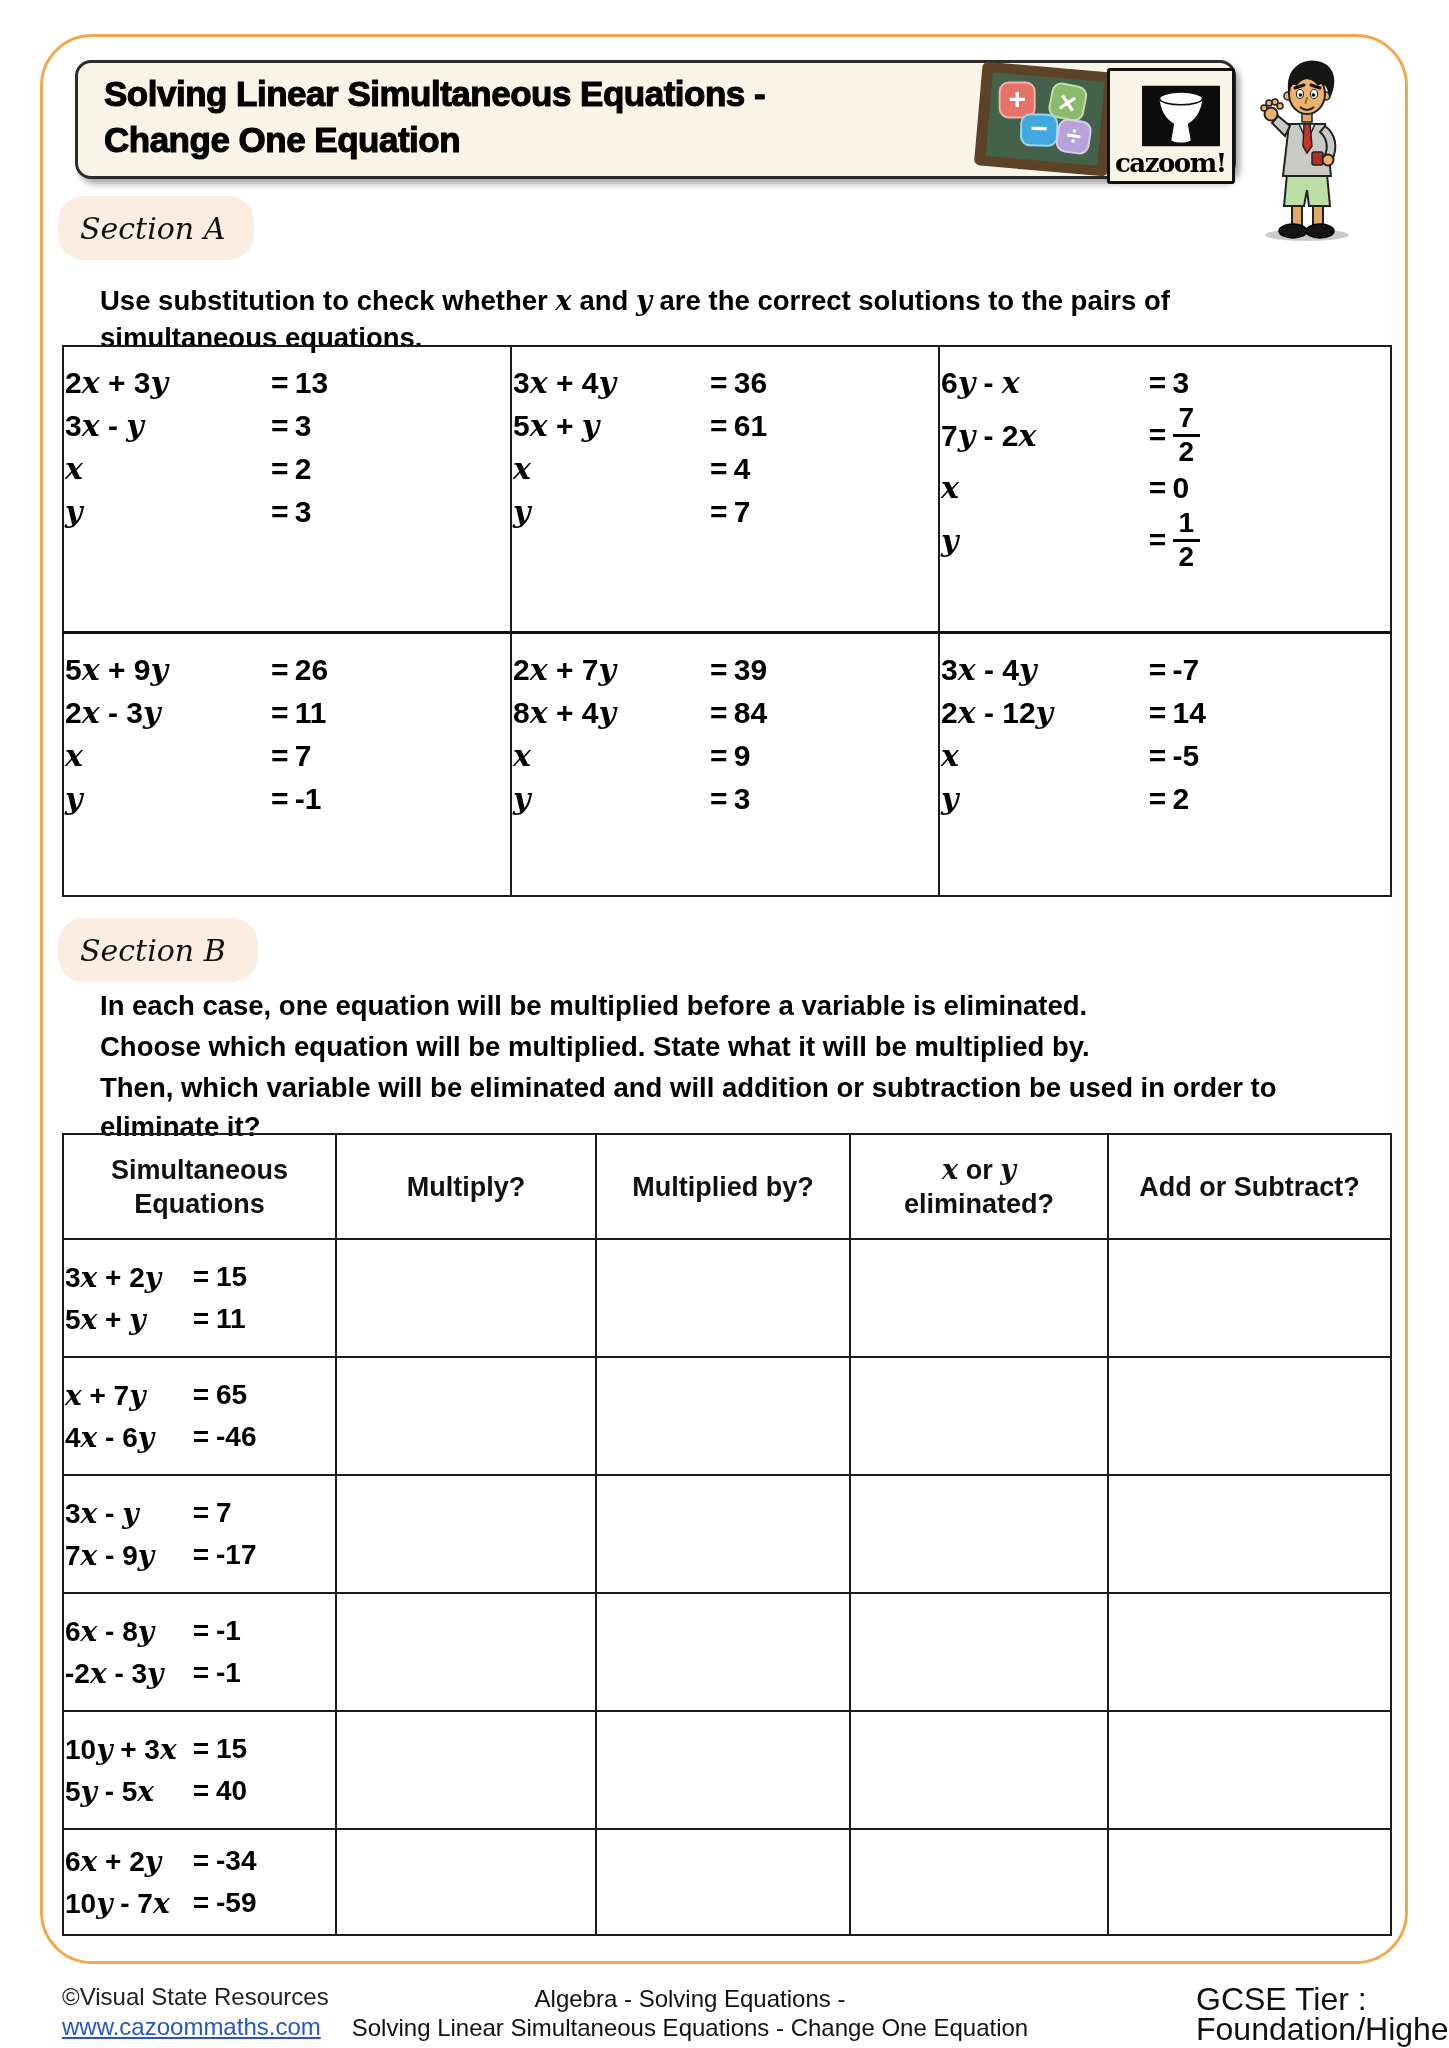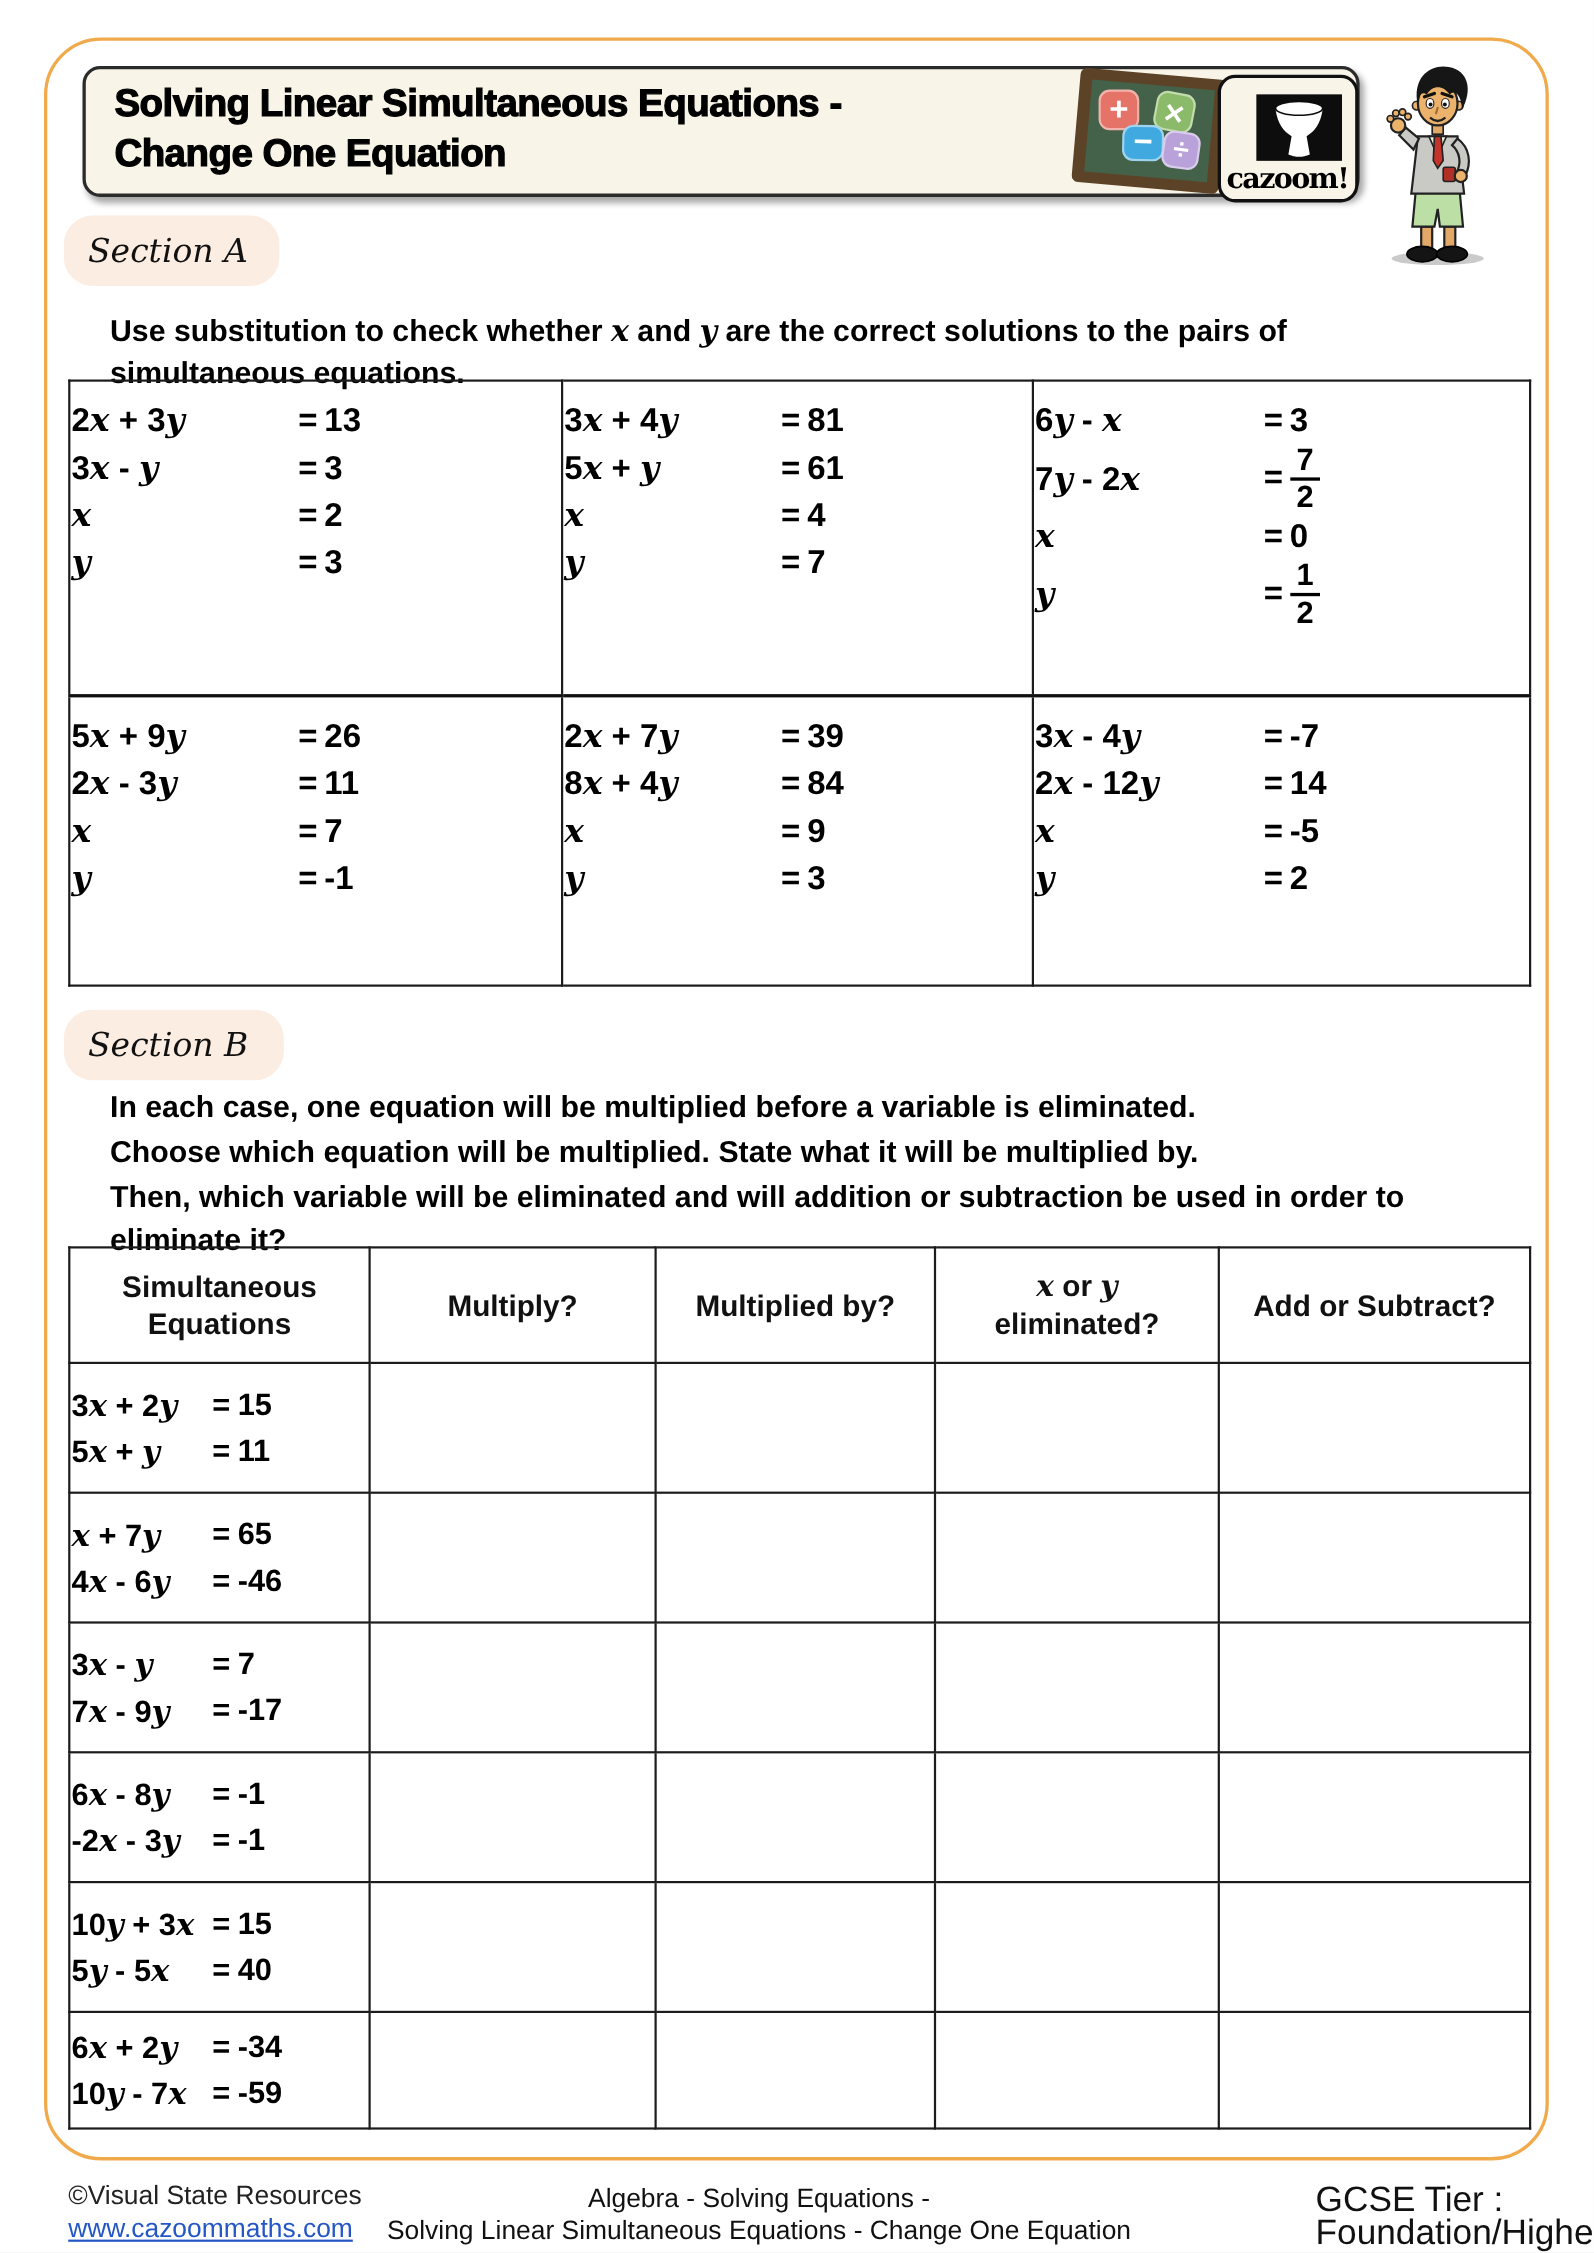--- a/index.html
+++ b/index.html
@@ -10,21 +10,21 @@
   
   .title-box{position:absolute;left:75px;top:60px;width:1155px;height:113px;
              background:#F9F4E8;border:3px solid #2b2b2b;border-radius:16px;
              box-shadow:4px 5px 6px rgba(0,0,0,0.35);}
   .title-text{position:absolute;left:26px;top:8px;font-size:35px;line-height:46px;
               font-weight:700;letter-spacing:-0.5px;color:#000;
               -webkit-text-stroke:1.1px #000;}
   .chalkboard{position:absolute;left:972px;top:64px;width:146px;height:112px;
               transform:rotate(5deg);}
   .cazoom-box{position:absolute;left:1107px;top:68px;width:122px;height:110px;
-              background:#F9F4E8;border:3px solid #111;border-radius:16px;}
+              background:#F9F4E8;border:3px solid #111;border-radius:3px;}
   .drum{position:absolute;left:32px;top:14px;width:78px;height:62px;}
   .cazoom-text{position:absolute;left:5px;bottom:3px;font-family:"DejaVu Serif",serif;
                font-weight:700;font-size:26px;letter-spacing:-1.5px;color:#000;}
   .boy{position:absolute;left:1242px;top:56px;width:122px;height:188px;}
   
   .sec-label{position:absolute;background:#FBEDE2;border-radius:26px;height:64px;
              display:flex;align-items:center;padding-left:22px;box-sizing:border-box;}
   .sec-label span{font-family:"DejaVu Serif",serif;font-style:italic;font-weight:400;
                   font-size:30px;color:#111;}
   .label-a{left:58px;top:196px;width:196px;}
@@ -173,21 +173,21 @@
             <div class="eqline">
               <span class="lhs"><i class="v">y</i></span>
               <span class="mid">=</span>
               <span class="rhs">3</span>
             </div>
           </td>
           <td>
             <div class="eqline">
               <span class="lhs">3<i class="v">x</i> + 4<i class="v">y</i></span>
               <span class="mid">=</span>
-              <span class="rhs">81</span>
+              <span class="rhs">36</span>
             </div>
             <div class="eqline">
               <span class="lhs">5<i class="v">x</i> + <i class="v">y</i></span>
               <span class="mid">=</span>
               <span class="rhs">61</span>
             </div>
             <div class="eqline">
               <span class="lhs"><i class="v">x</i></span>
               <span class="mid">=</span>
               <span class="rhs">4</span>

